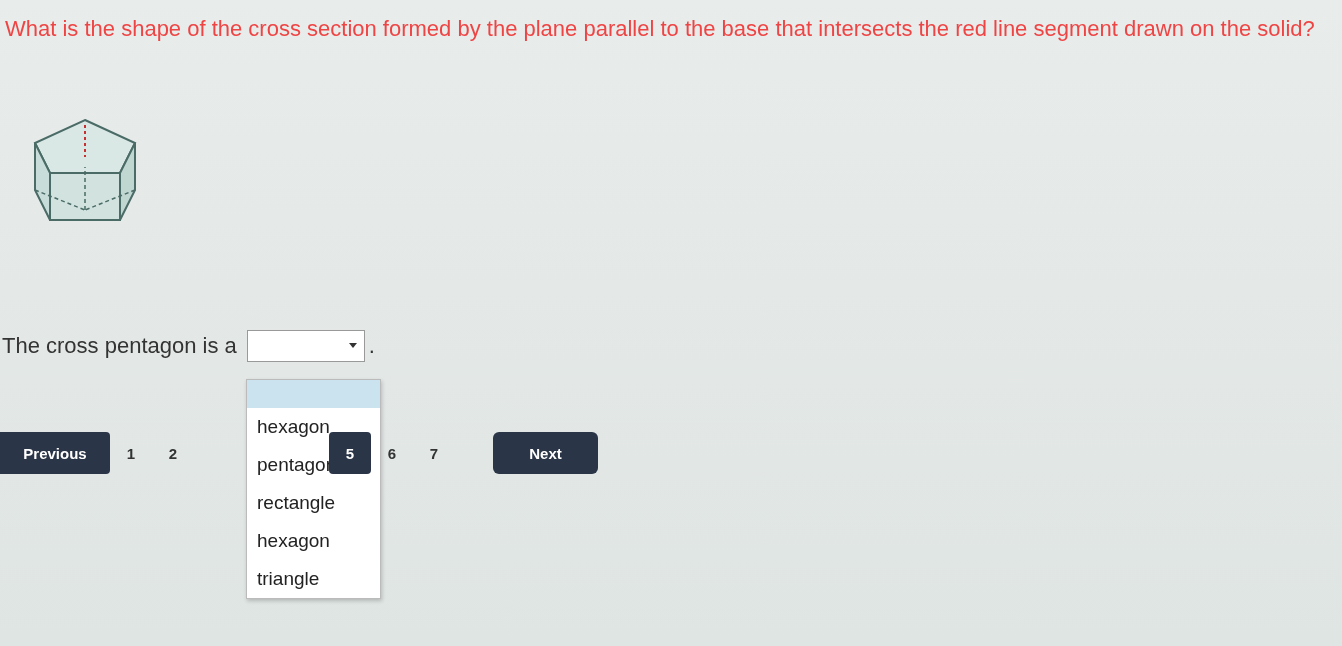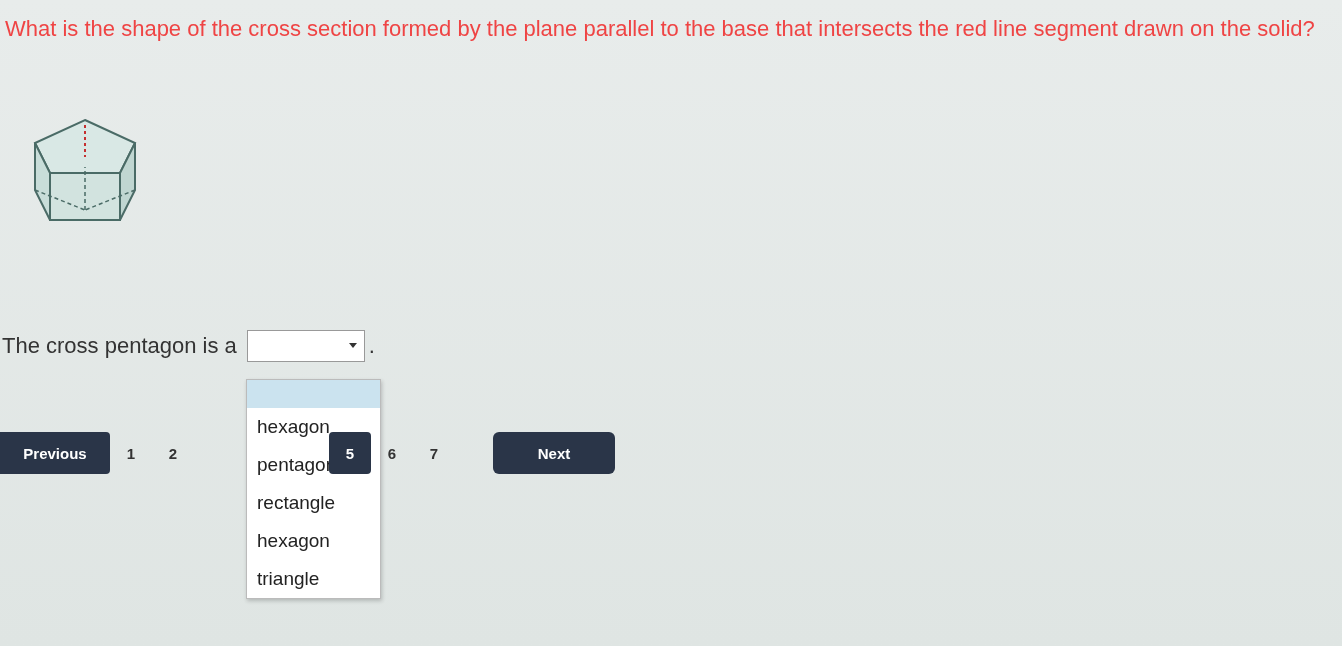--- a/index.html
+++ b/index.html
@@ -124,21 +124,21 @@
       font-weight: bold;
     }
     .nav-page.active {
       background: #2a3548;
       color: #fff;
       border-radius: 4px;
     }
     .nav-next {
       background: #2a3548;
       color: #fff;
-      width: 122px;
+      width: 105px;
       border-radius: 6px;
       margin-left: 38px;
     }
     .nav-spacer {
       width: 135px;
     }
   </style>
 </head>
 <body>
 

